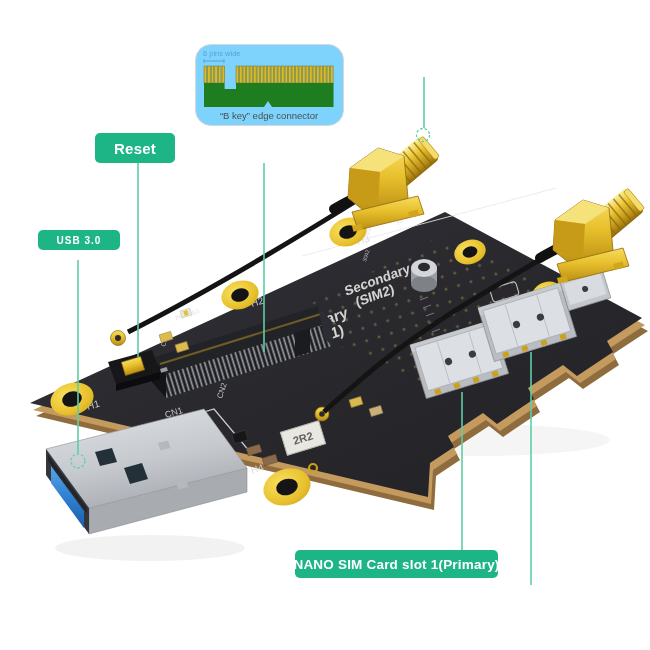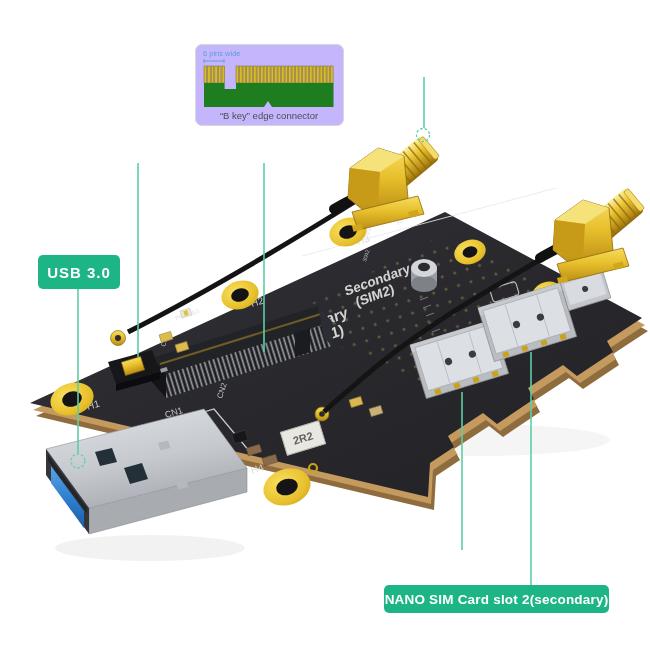--- a/index.html
+++ b/index.html
@@ -13,21 +13,21 @@
   }
   .scene{position:absolute;left:0;top:0;}
   .callout{
     position:absolute;background:var(--label-bg);color:#fff;
     display:flex;align-items:center;justify-content:center;
     font-weight:bold;border-radius:5px;box-sizing:border-box;
     letter-spacing:.2px;white-space:nowrap;
   }
   .inset{
     position:absolute;left:195px;top:44px;width:149px;height:82px;
-    background:#c4b5fd;border:1.5px solid #d7d7d7;border-radius:7px;box-sizing:border-box;
+    background:#7dd3fc;border:1.5px solid #d7d7d7;border-radius:16px;box-sizing:border-box;
   }
   .inset svg{display:block;}
   svg text{font-family:"Liberation Sans", sans-serif;}
 </style>
 </head>
 <body>
 
 <div class="stage">
 
 <svg class="scene" width="650" height="650" viewBox="0 0 650 650">
@@ -335,16 +335,17 @@
           <rect x="127.5" y="21" width="2.6" height="17"></rect>
           <rect x="131" y="21" width="2.6" height="17"></rect>
       <rect x="134.5" y="21" width="2.6" height="17"></rect>
     </g>
 
     <path fill="#1e7d1f" d="M 8 38 L 28.6 38 L 28.6 44 L 40 44 L 40 38 L 137.5 38 L 137.5 62 L 76 62 L 72 56 L 68 62 L 8 62 Z"></path>
     <text x="73" y="74" font-size="9.5" fill="#4d4d4d" text-anchor="middle">“B key”  edge connector</text>
   </svg>
 </div>
 
-<div class="callout" style="left:38px;top:230px;width:82px;height:34px;font-size:15px;letter-spacing:1px;margin-top:25px;">USB 3.0</div>
-<div class="callout" style="left:384px;top:585px;width:225px;height:28px;font-size:13.5px;">NANO SIM Card slot 2(secondary)</div>
+<div class="callout" style="left:95px;top:133px;width:80px;height:30px;font-size:15px;">Reset</div>
+<div class="callout" style="left:38px;top:230px;width:82px;height:20px;font-size:10px;letter-spacing:1px;">USB 3.0</div>
+<div class="callout" style="left:295px;top:550px;width:203px;height:28px;font-size:13.5px;">NANO SIM Card slot 1(Primary)</div>
 
 </div>
 
 </body></html>

